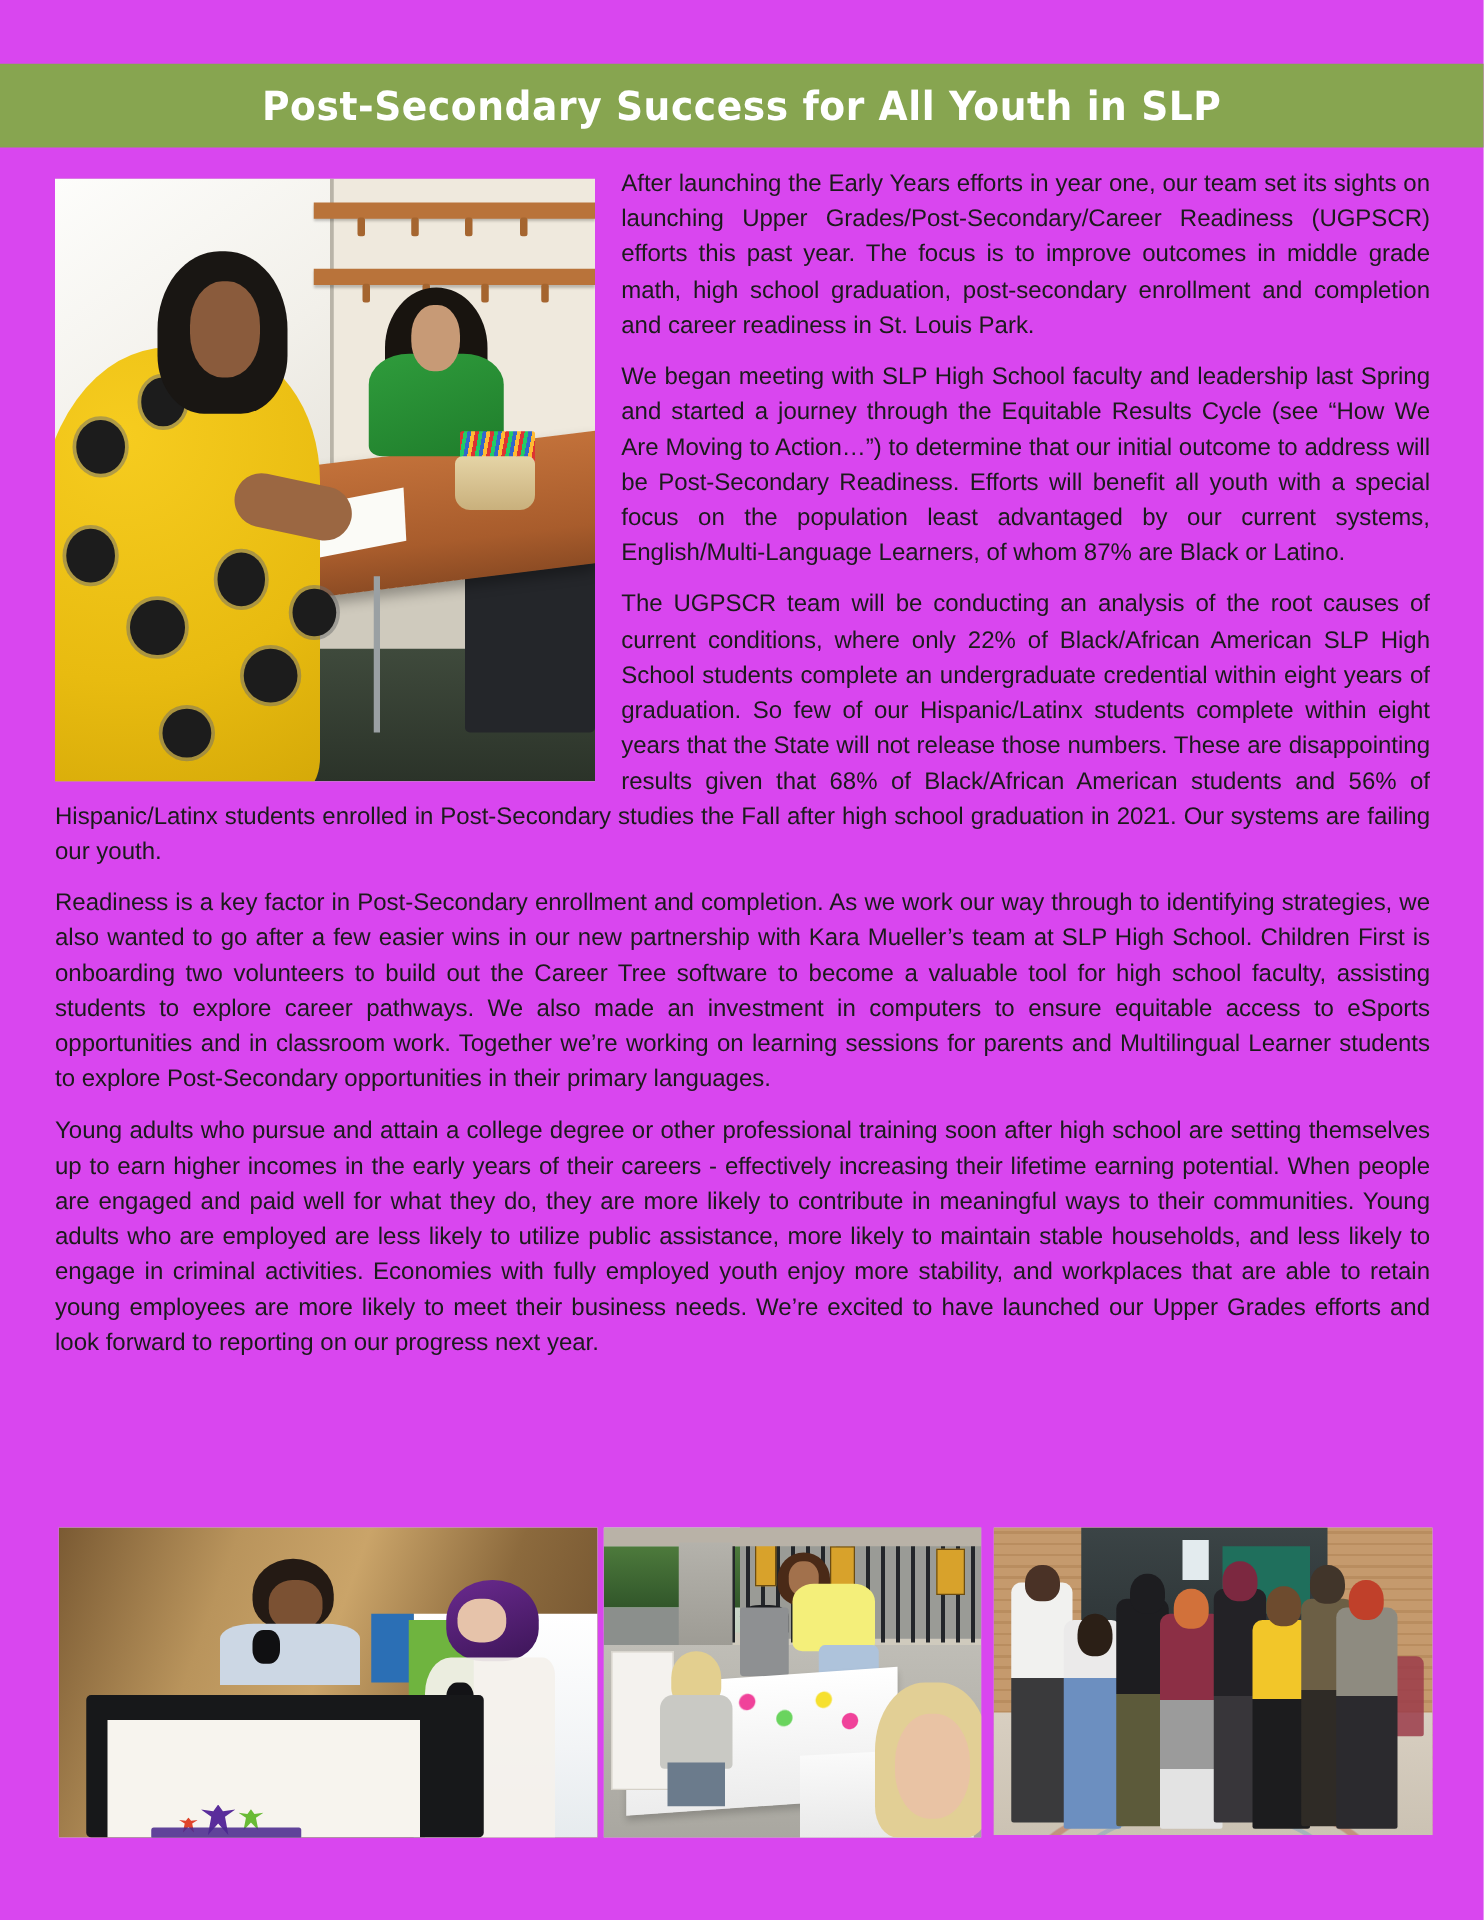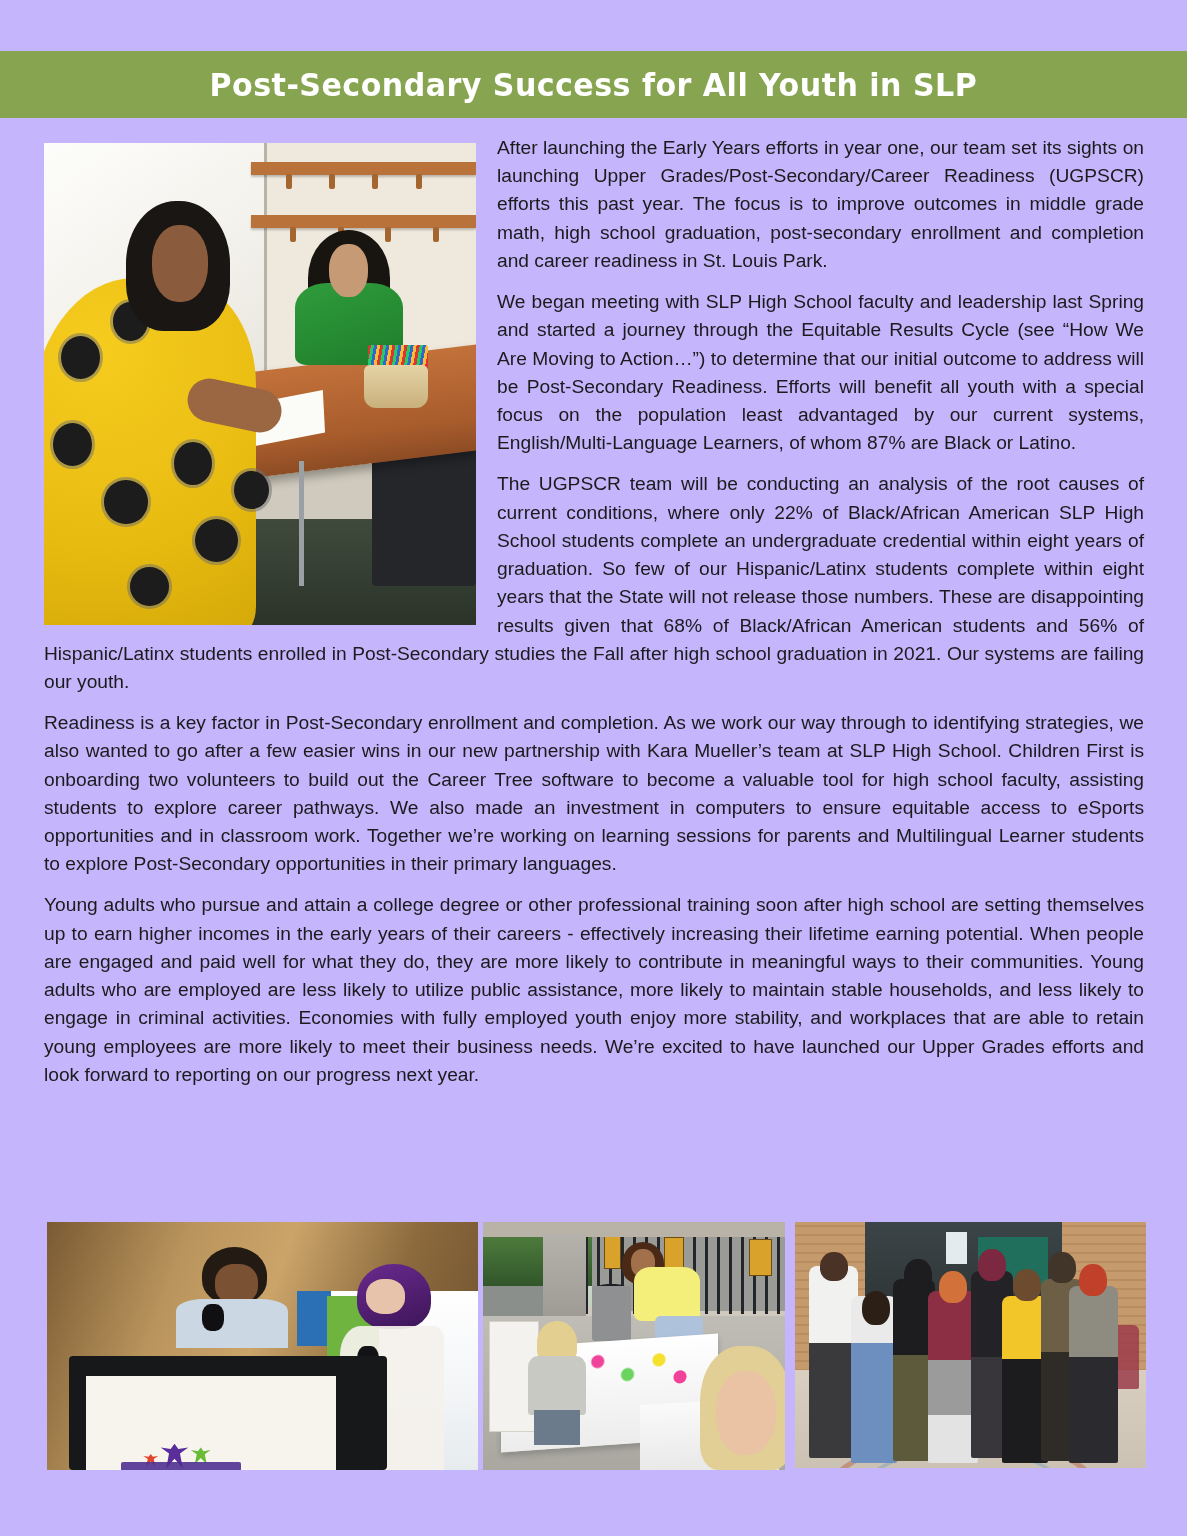--- a/index.html
+++ b/index.html
@@ -12,21 +12,21 @@
     height: 1536px;
     position: relative;
     font-family: "Liberation Sans", sans-serif;
     overflow: hidden;
   }
 
   .page {
     position: relative;
     width: 1187px;
     height: 1536px;
-    background: #c4b5fd;
+    background: #d946ef;
   }
 
   
   .banner {
     position: absolute;
     left: 0;
     top: 51px;
     width: 1187px;
     height: 67px;
     background: #87a550;

